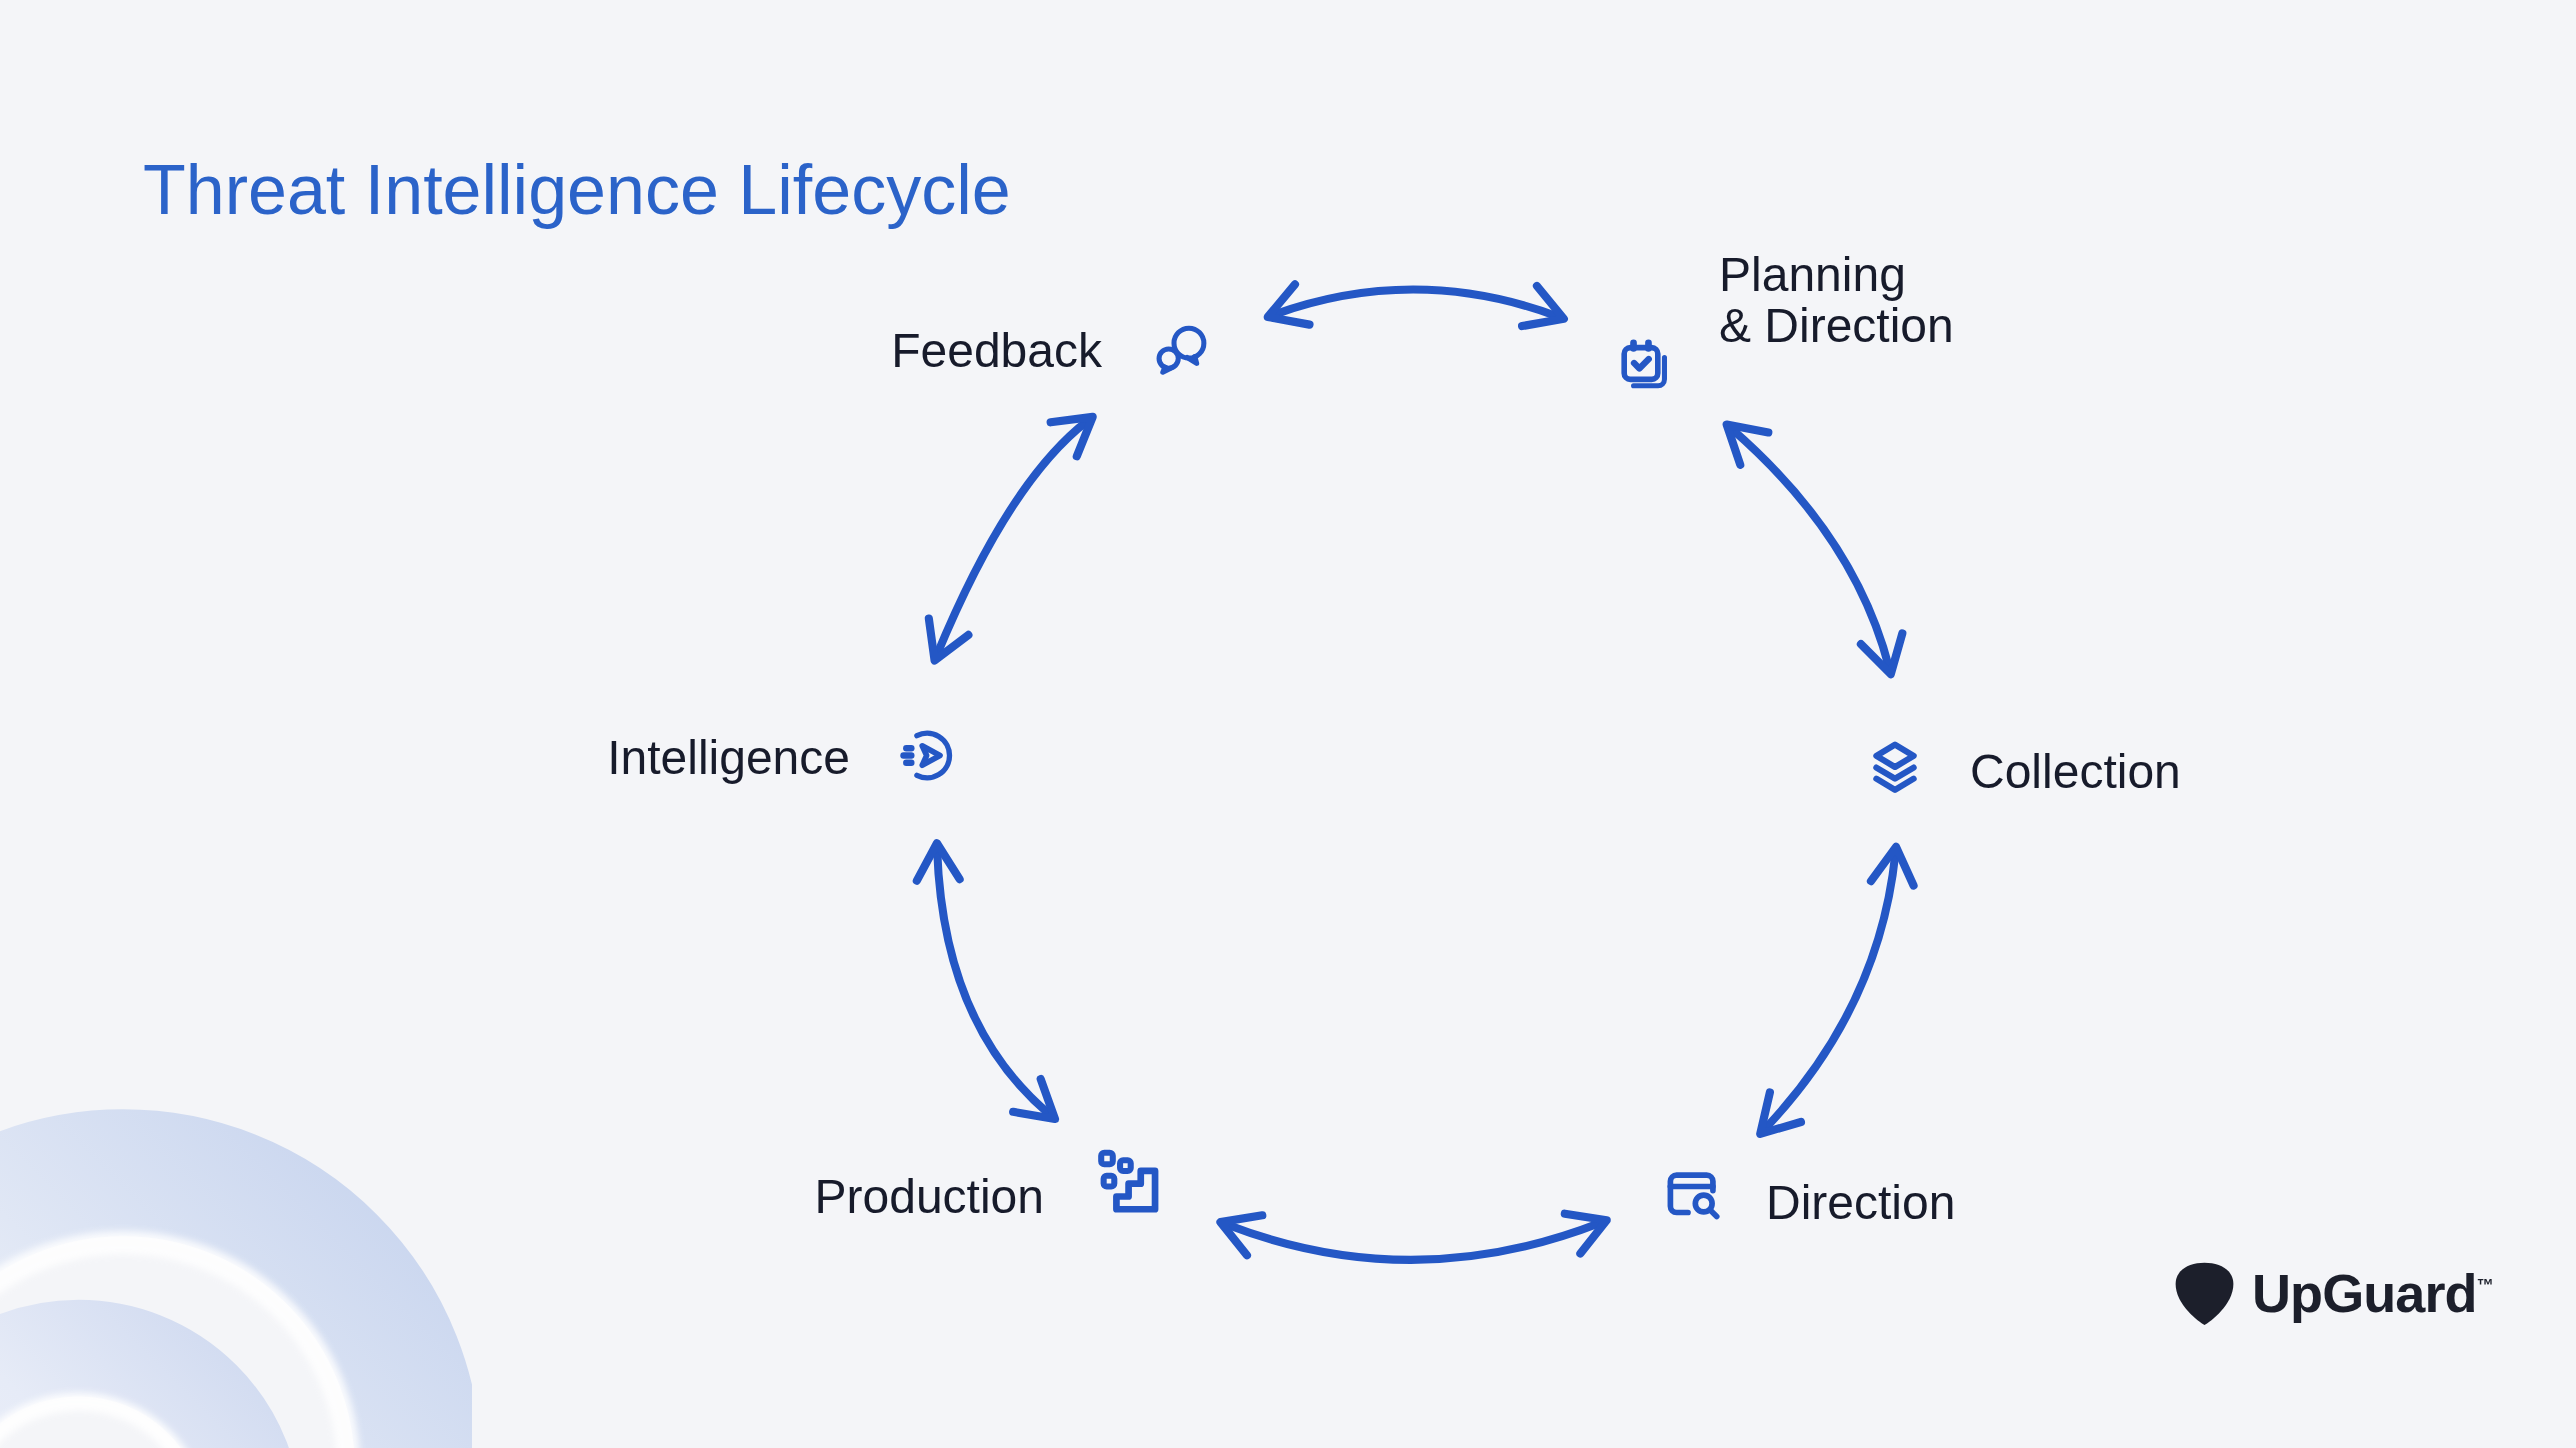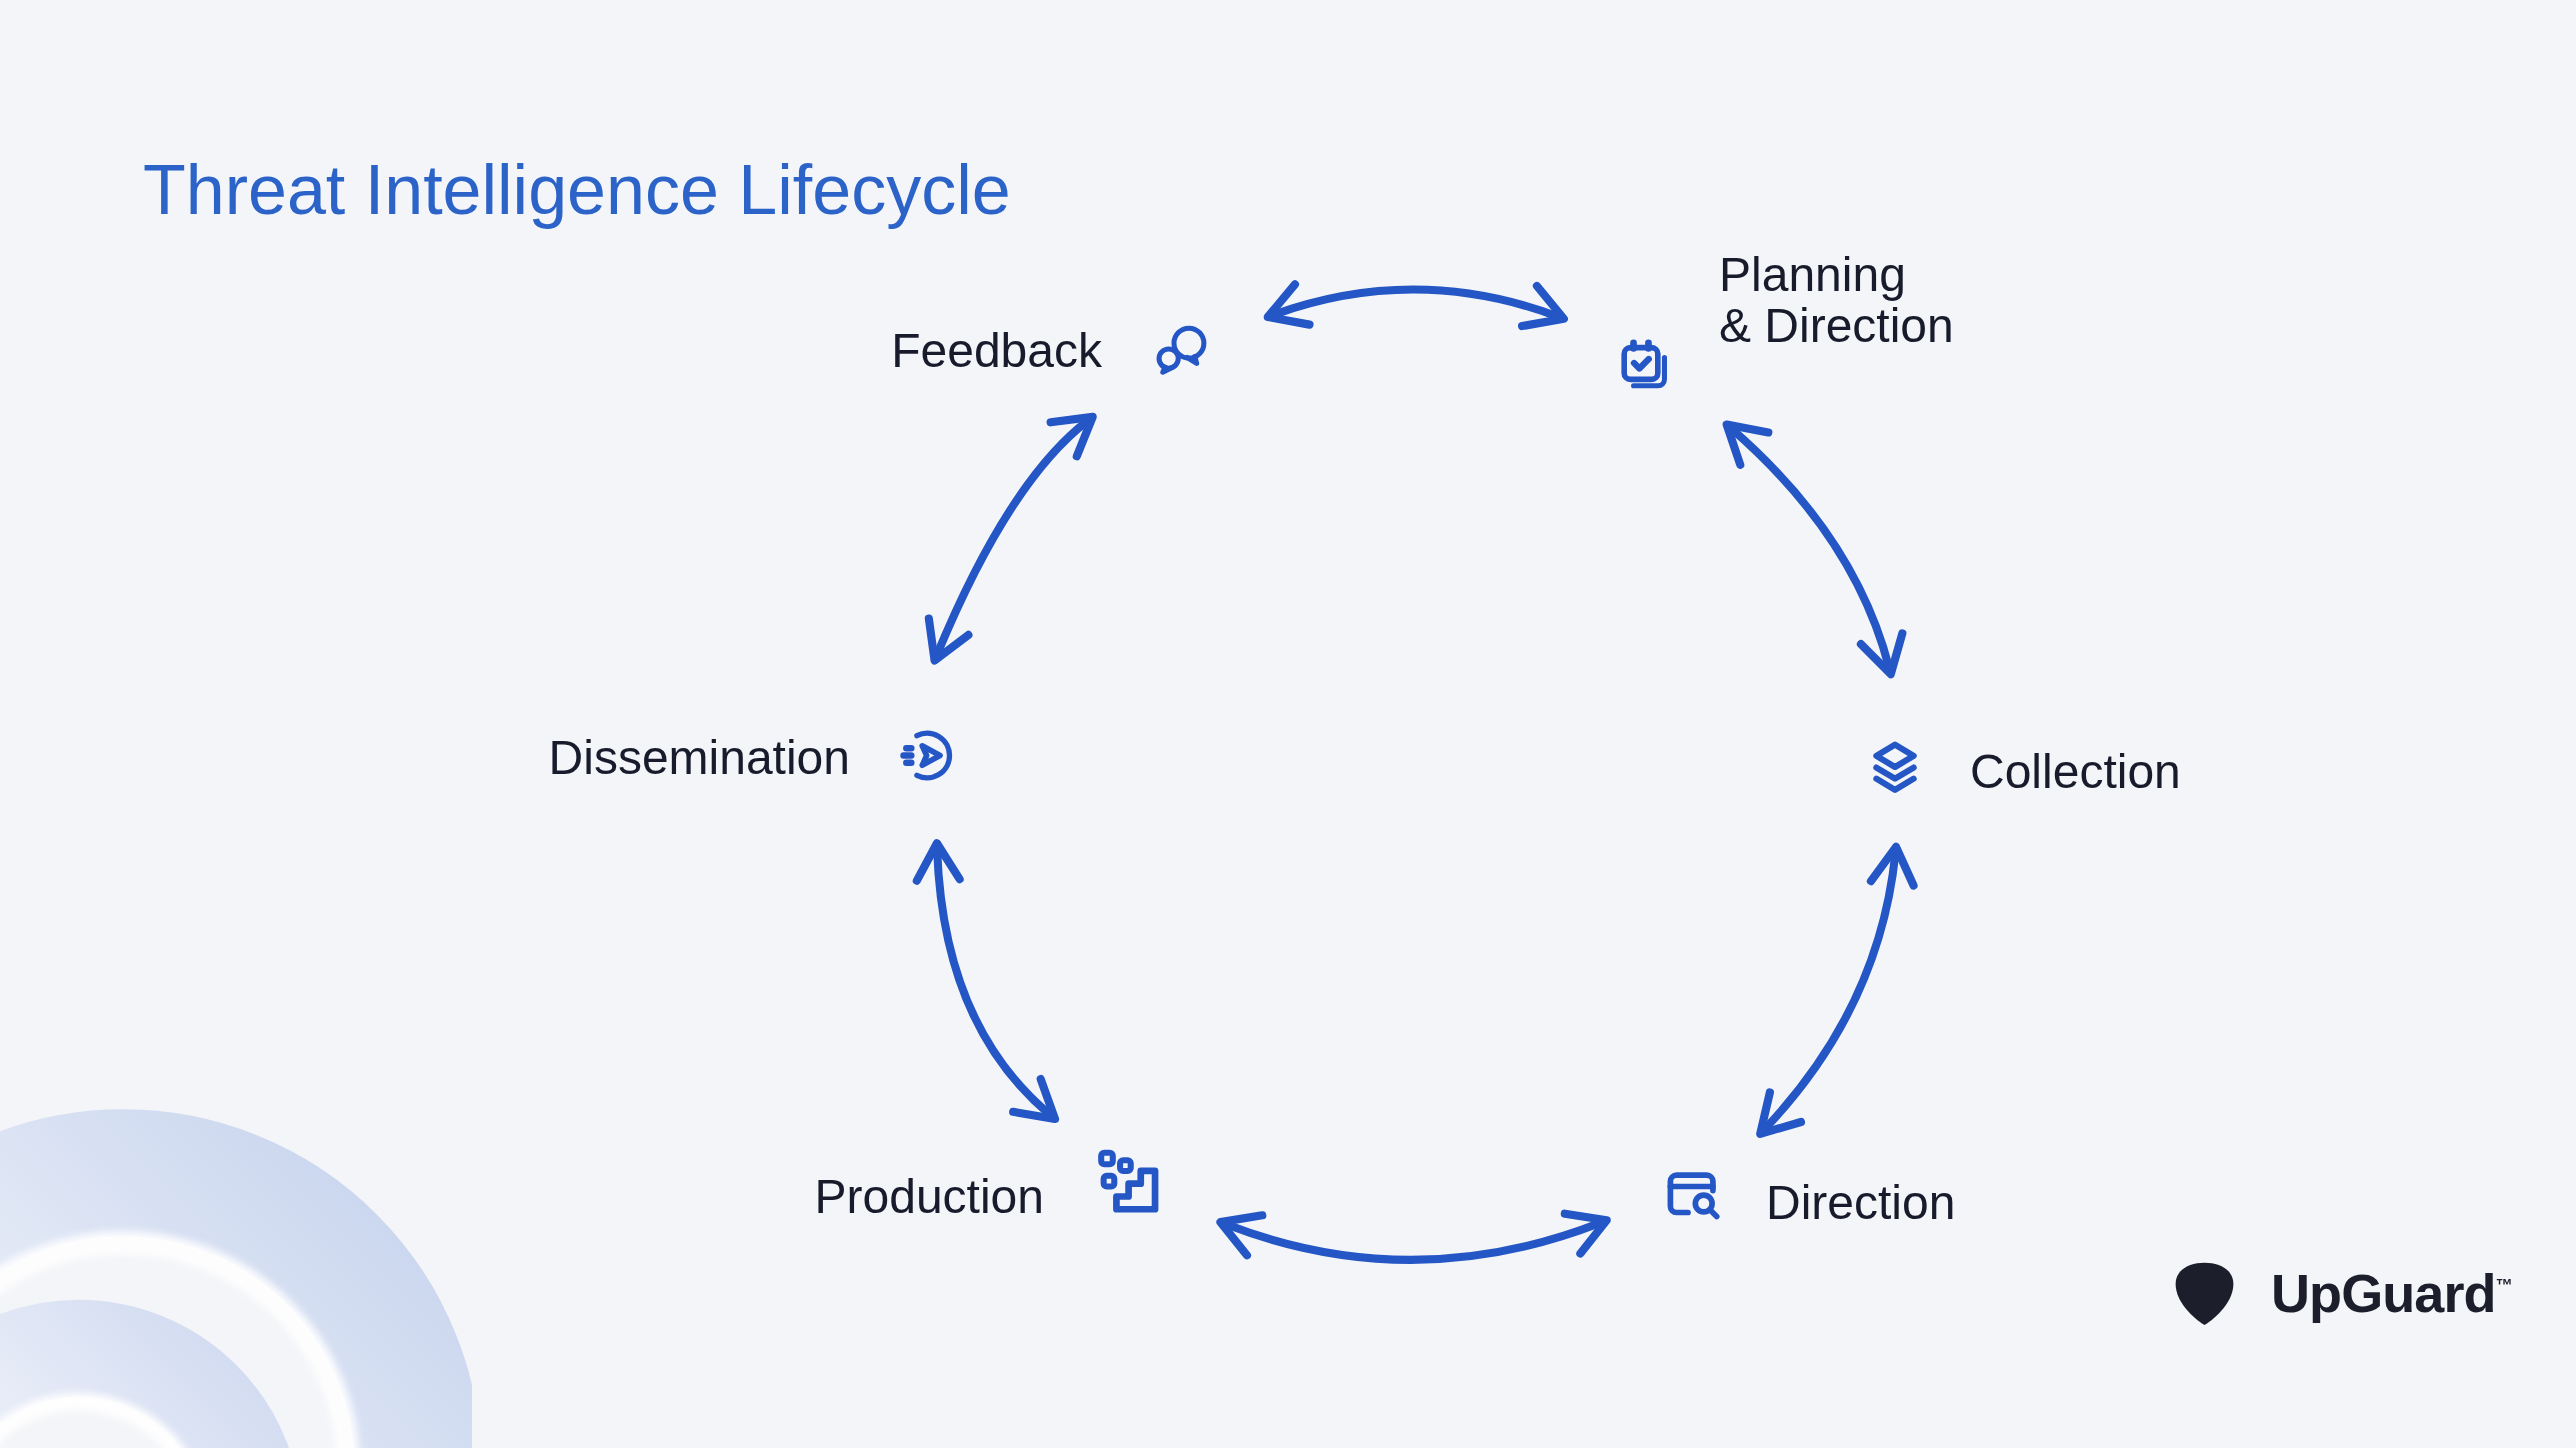--- a/index.html
+++ b/index.html
@@ -28,21 +28,21 @@
   #icon-collection{left:1863px; top:735px; width:64px; height:64px;}
   #icon-analysis{left:1662px; top:1164px; width:65px; height:65px;}
   #icon-production{left:1093px; top:1146px; width:73px; height:73px;}
   #icon-dissemination{left:894px; top:722px; width:67px; height:67px;}
 
   #arrows{position:absolute; left:0; top:0;}
   #swirl{position:absolute; left:-10.7px; top:994px;}
 
   .logo{
     position:absolute; left:2166px; top:1252px; height:82px;
-    display:flex; align-items:center; gap:28px;
+    display:flex; align-items:center; gap:9px;
   }
   .logo .wordmark{
     font-size:54px; font-weight:700; color:#1c1f2b; letter-spacing:-0.9px;
     white-space:nowrap;
   }
   .logo .tm{font-size:17px; font-weight:700; position:relative; top:-21.5px; letter-spacing:0;}
 </style>
 </head>
 <body>
 
@@ -89,21 +89,21 @@
   </svg>
 
   <div class="node-label" id="label-feedback">Feedback</div>
   <div class="node-label" id="label-planning">
     <div>Planning</div>
     <div>&amp; Direction</div>
   </div>
   <div class="node-label" id="label-collection">Collection</div>
   <div class="node-label" id="label-analysis">Direction</div>
   <div class="node-label" id="label-production">Production</div>
-  <div class="node-label" id="label-dissemination">Dissemination</div>
+  <div class="node-label" id="label-dissemination">Intelligence</div>
 
   <svg class="icon" id="icon-feedback" viewBox="0 0 24 24">
     <g fill="none" stroke="#2457c5" stroke-width="1.9" stroke-linecap="round" stroke-linejoin="round">
       <circle cx="14.6" cy="9.8" r="5.6"></circle>
       <path d="M16.8 14.8 L17.5 17.4 L14.0 15.2"></path>
       <circle cx="7.0" cy="15.6" r="3.6" fill="#f4f5f8"></circle>
       <path d="M5.6 18.8 L4.8 20.7 L7.6 19.3" fill="#f4f5f8"></path>
     </g>
   </svg>
 

